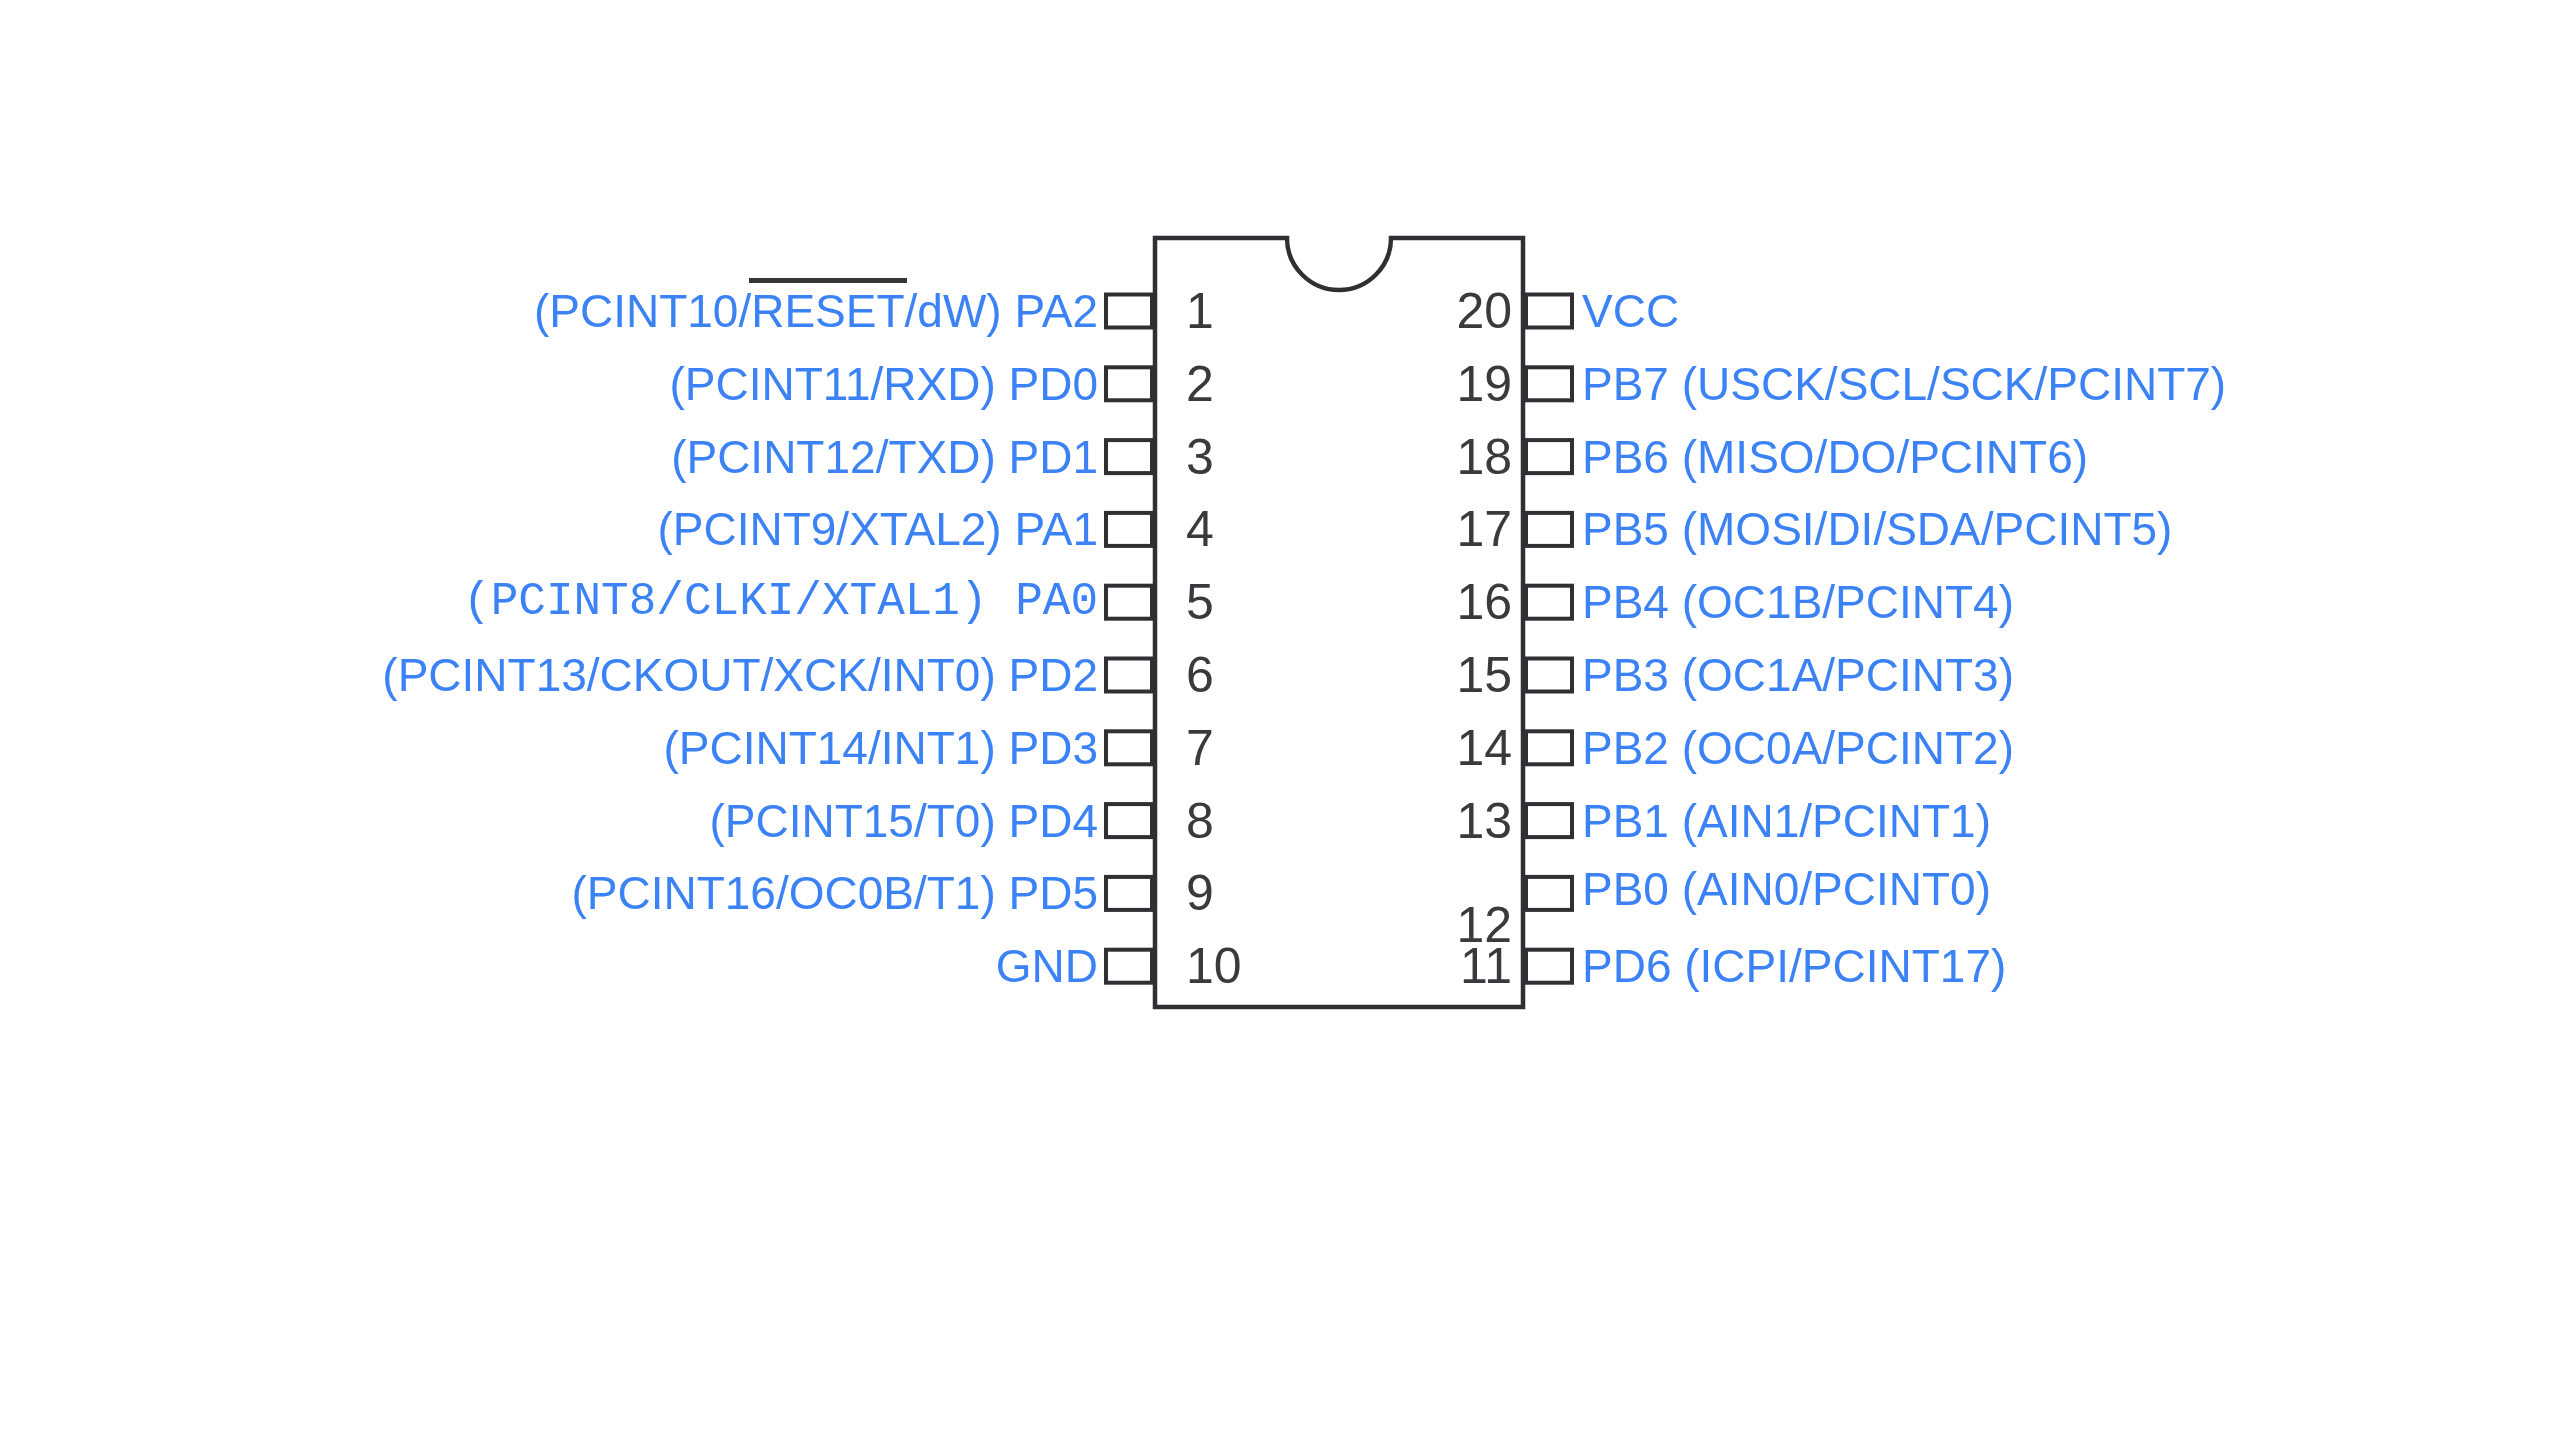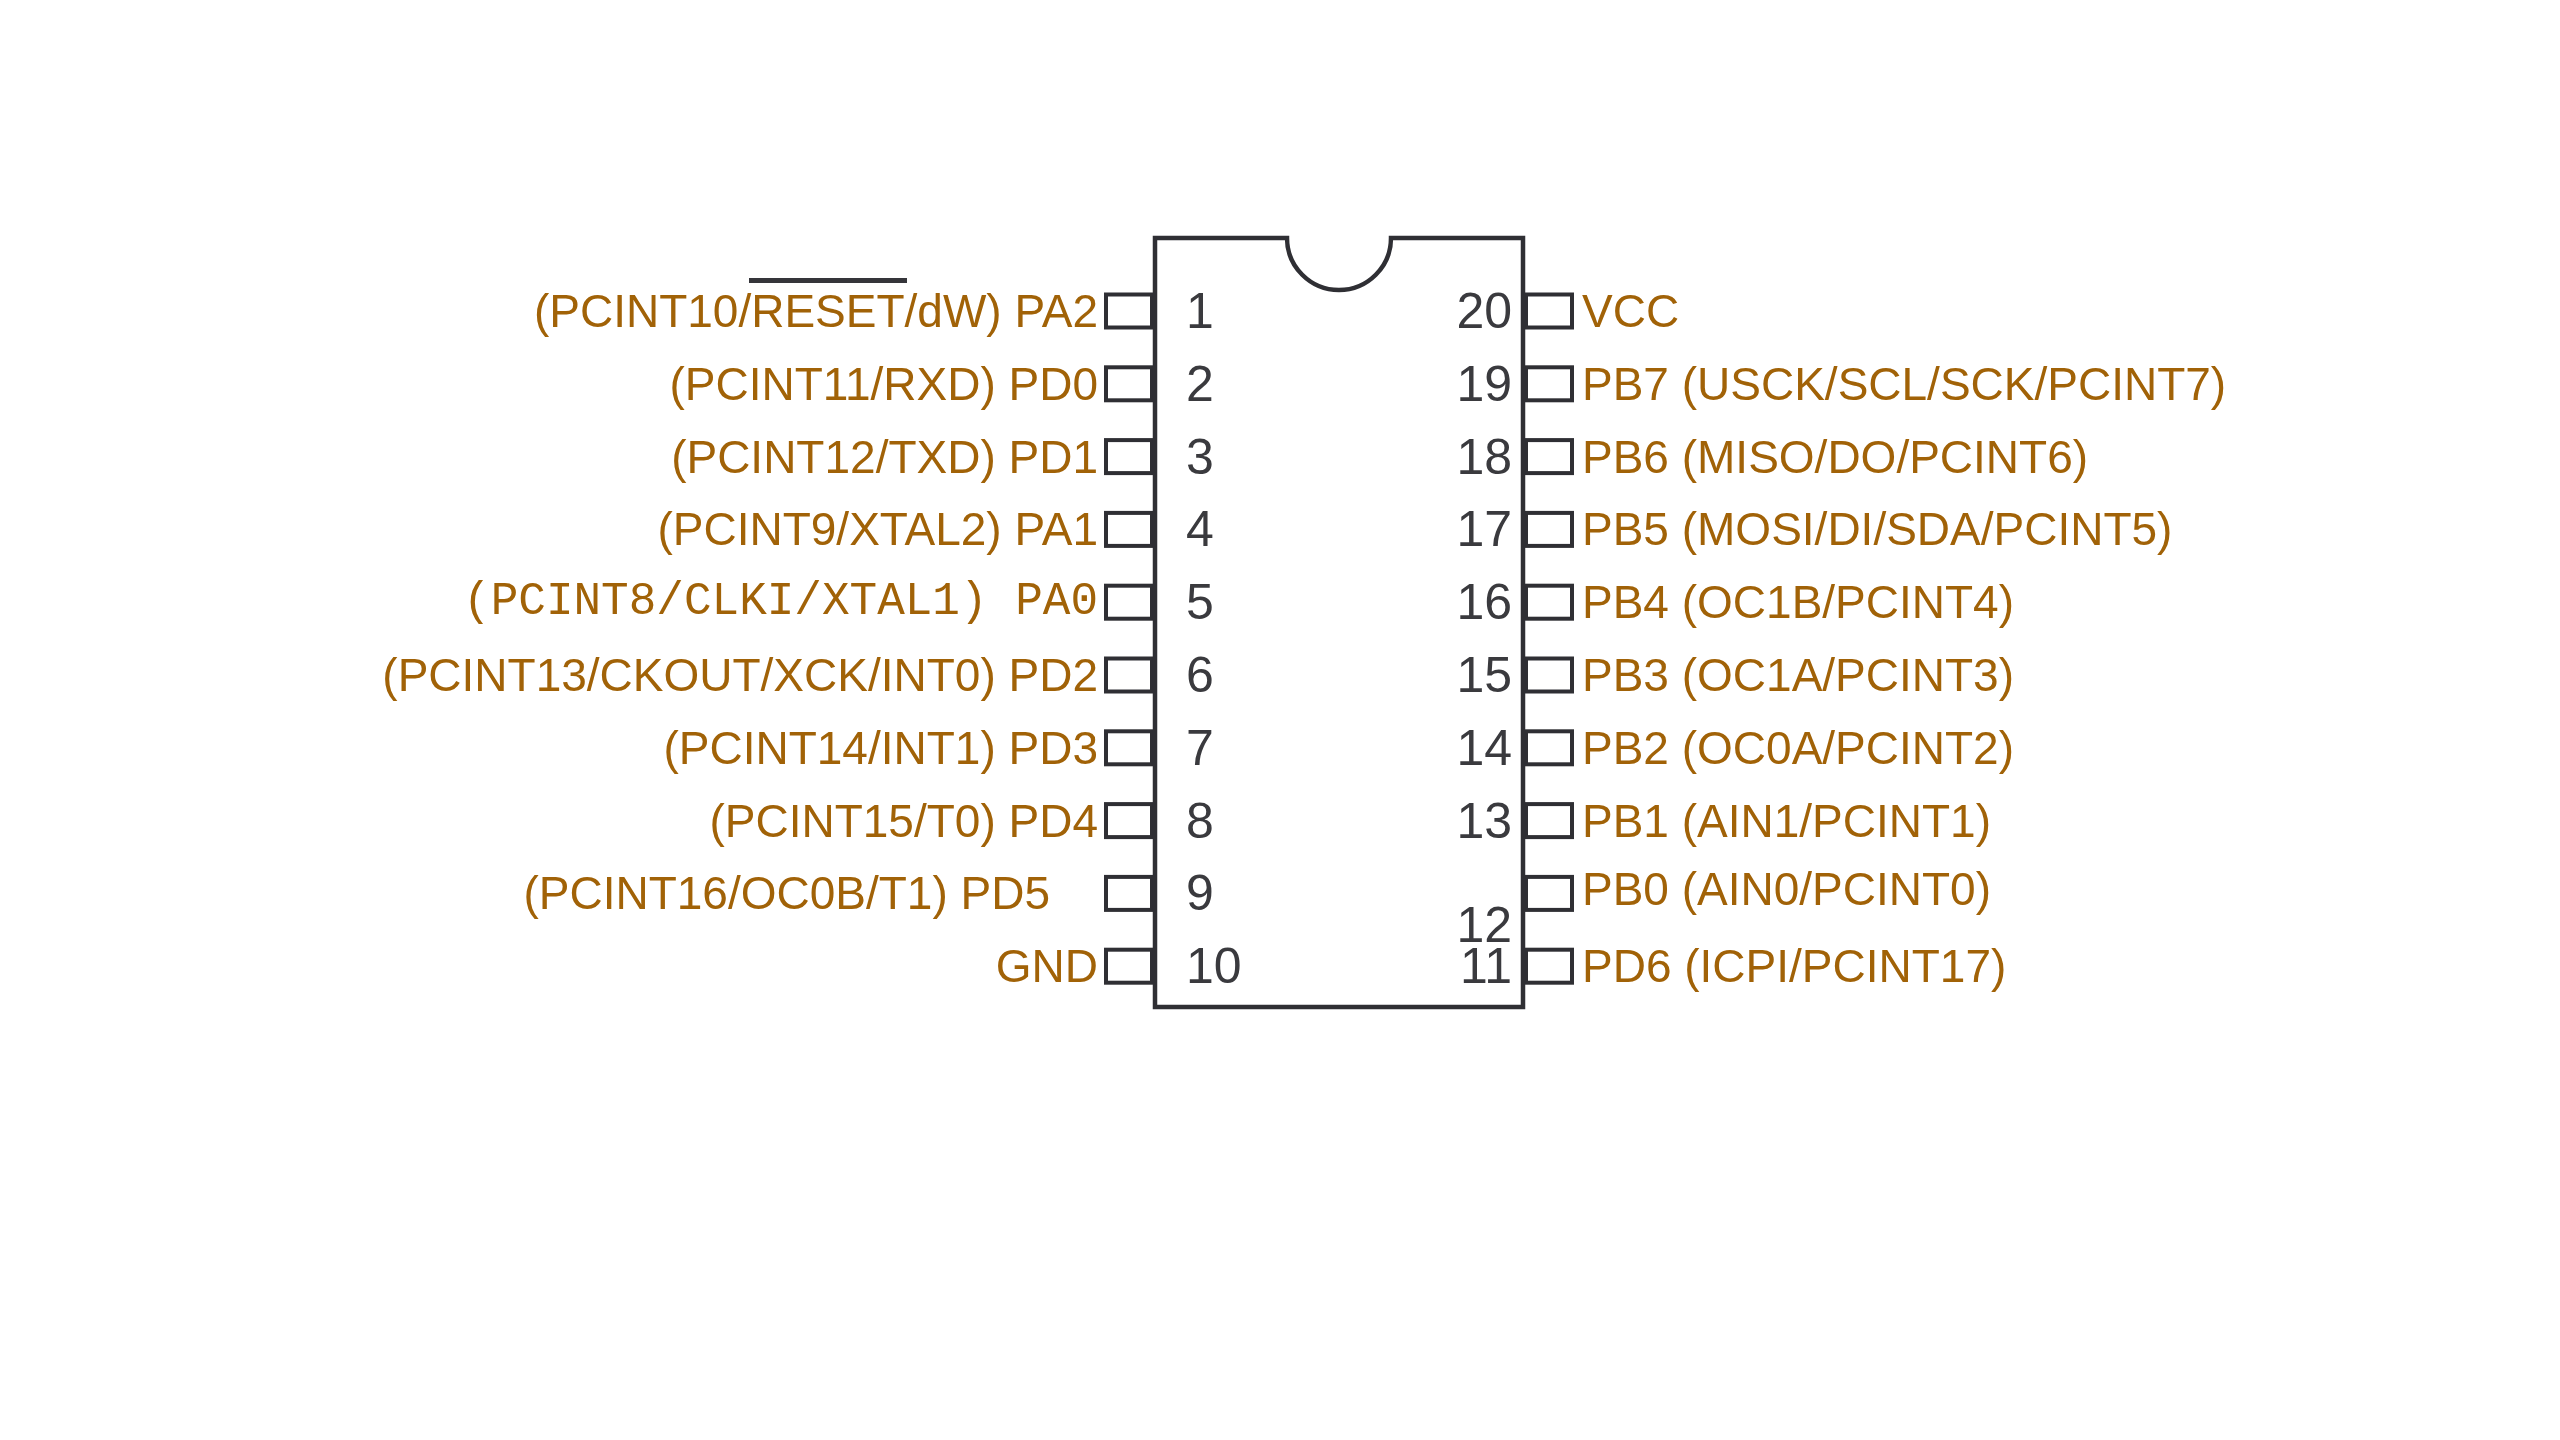--- a/index.html
+++ b/index.html
@@ -22,21 +22,21 @@
     top: 0;
     width: 2560px;
     height: 1440px;
   }
   .pin-label {
     position: absolute;
     font-size: 46px;
     line-height: 60px;
     height: 60px;
     white-space: nowrap;
-    color: #a16207;
+    color: #3b82f6;
   }
   .pin-label.left {
     text-align: right;
   }
   .pin-label.right {
     text-align: left;
   }
   .pin-number {
     position: absolute;
     font-size: 50px;
@@ -102,21 +102,21 @@
       <div class="pin-label left" style="right: 1462px; top: 499.4px;">(PCINT9/XTAL2) PA1</div>
       <div class="pin-number" style="left: 1186px; top: 572.2px;">5</div>
       <div class="pin-label left" style="right: 1462px; top: 572.2px; font-family: Liberation Mono, monospace;">(PCINT8/CLKI/XTAL1) PA0</div>
       <div class="pin-number" style="left: 1186px; top: 645px;">6</div>
       <div class="pin-label left" style="right: 1462px; top: 645px;">(PCINT13/CKOUT/XCK/INT0) PD2</div>
       <div class="pin-number" style="left: 1186px; top: 717.8px;">7</div>
       <div class="pin-label left" style="right: 1462px; top: 717.8px;">(PCINT14/INT1) PD3</div>
       <div class="pin-number" style="left: 1186px; top: 790.6px;">8</div>
       <div class="pin-label left" style="right: 1462px; top: 790.6px;">(PCINT15/T0) PD4</div>
       <div class="pin-number" style="left: 1186px; top: 863.4px;">9</div>
-      <div class="pin-label left" style="right: 1510px; top: 863.4px;">(PCINT16/OC0B/T1) PD5</div>
+      <div class="pin-label left" style="right: 1462px; top: 863.4px;">(PCINT16/OC0B/T1) PD5</div>
       <div class="pin-number" style="left: 1186px; top: 936.2px;">10</div>
       <div class="pin-label left" style="right: 1462px; top: 936.2px;">GND</div>
       <div class="pin-number right" style="right: 1048px; top: 281px;">20</div>
       <div class="pin-label right" style="left: 1582px; top: 281px;">VCC</div>
       <div class="pin-number right" style="right: 1048px; top: 353.8px;">19</div>
       <div class="pin-label right" style="left: 1582px; top: 353.8px;">PB7 (USCK/SCL/SCK/PCINT7)</div>
       <div class="pin-number right" style="right: 1048px; top: 426.6px;">18</div>
       <div class="pin-label right" style="left: 1582px; top: 426.6px;">PB6 (MISO/DO/PCINT6)</div>
       <div class="pin-number right" style="right: 1048px; top: 499.4px; margin-left: 47px;">17</div>
       <div class="pin-label right" style="left: 1582px; top: 499.4px;">PB5 (MOSI/DI/SDA/PCINT5)</div>

